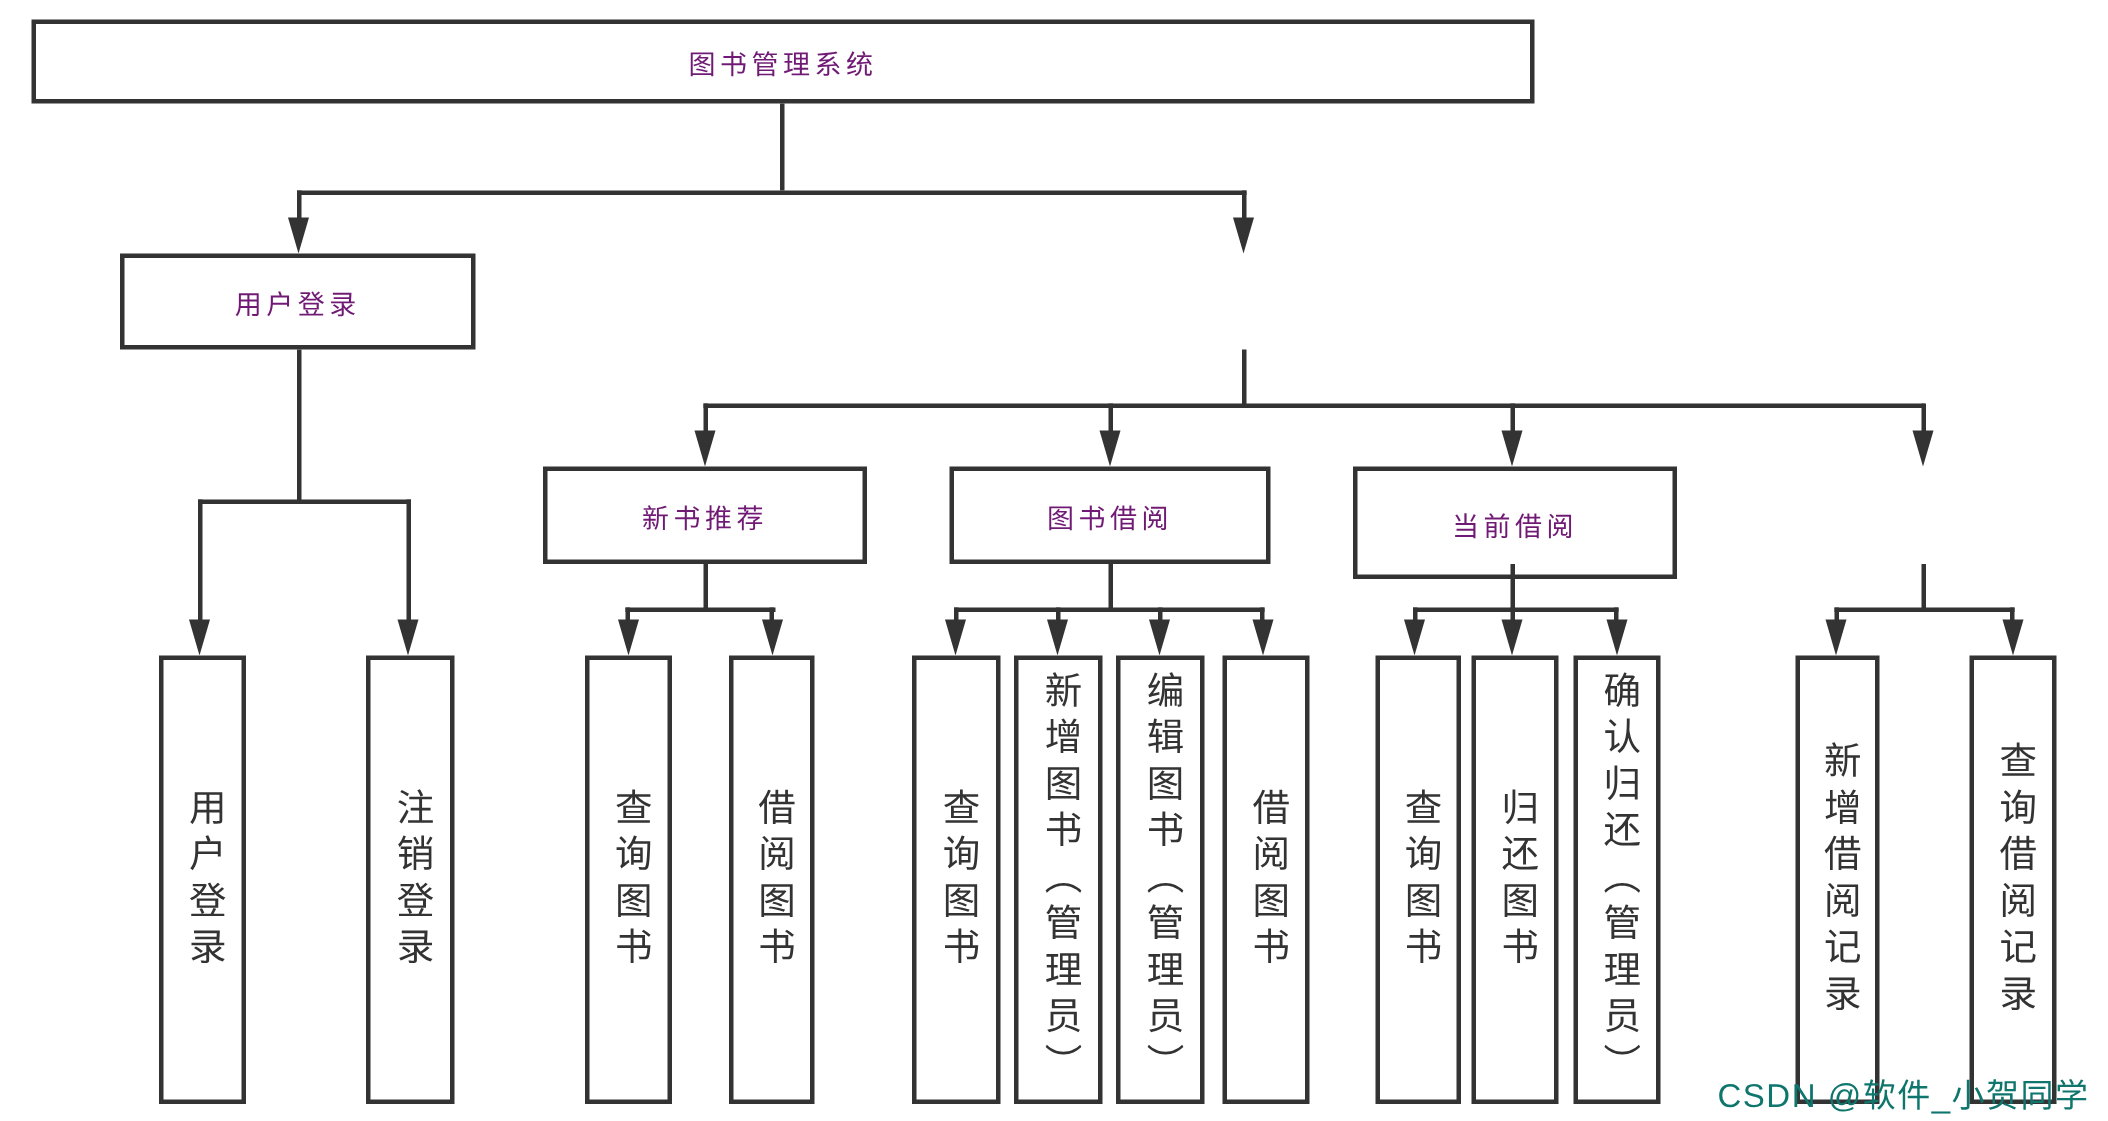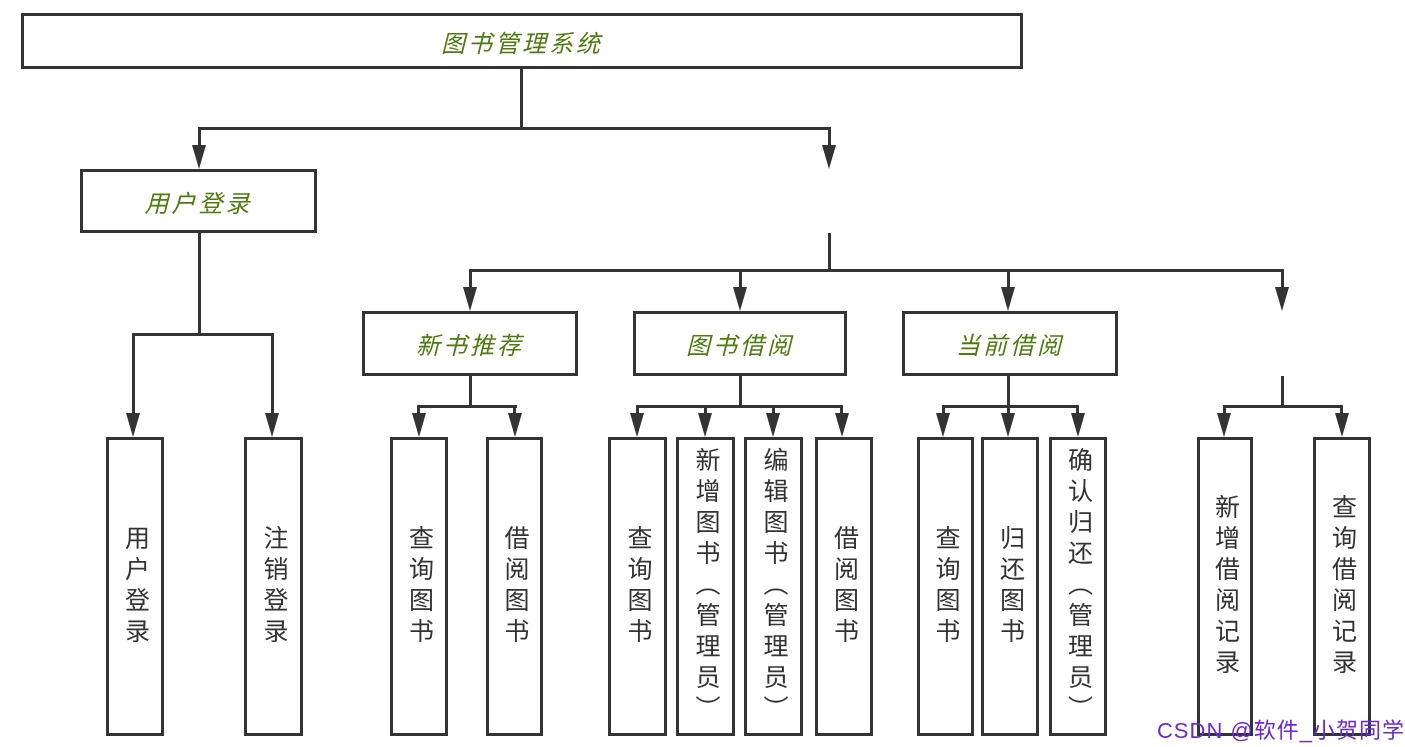--- a/index.html
+++ b/index.html
@@ -8,36 +8,36 @@
     font-family:"Liberation Sans","DejaVu Sans",sans-serif;
     color:#333333;
   }
   .stage{position:absolute;left:0;top:0;width:1405px;height:747px;}
   .box{
     position:absolute;box-sizing:border-box;
     border:3px solid #333333;background:#ffffff;
     display:flex;align-items:center;justify-content:center;
   }
   .hbox span{
-    font-size:24px;letter-spacing:3px;white-space:nowrap;color:#4d7c0f;font-style:italic;
+    font-size:18px;letter-spacing:3px;white-space:nowrap;color:#701a75;
   }
   .vbox span{
     writing-mode:vertical-rl;text-orientation:mixed;
     font-size:25px;letter-spacing:6px;line-height:1;color:#333333;
   }
   .line{position:absolute;background:#333333;}
   .arrow{
     position:absolute;width:0;height:0;
     border-left:7px solid transparent;
     border-right:7px solid transparent;
     border-top:24px solid #333333;
   }
   .watermark{
-    position:absolute;right:0;bottom:3px;
-    font-size:22px;letter-spacing:1px;color:#6d28d9;white-space:nowrap;
+    position:absolute;right:12px;bottom:3px;
+    font-size:22px;letter-spacing:1px;color:#0f766e;white-space:nowrap;
   }
 </style>
 </head>
 <body>
 
 <div class="stage">
 
   <div class="box hbox" style="left:21px;top:13px;width:1002px;height:56px;">
     <span>图书管理系统</span>
   </div>
@@ -76,21 +76,21 @@
     <div class="line" style="left:1281px;top:269px;width:3px;height:21px;"></div>
     <div class="arrow" style="left:1275px;top:287px;"></div>
   </div>
 
   <div class="box hbox" style="left:633px;top:311px;width:214px;height:65px;">
     <span>图书借阅</span>
   </div>
   <div class="box hbox" style="left:362px;top:311px;width:216px;height:65px;">
     <span>新书推荐</span>
   </div>
-  <div class="box hbox" style="left:902px;top:311px;width:216px;height:65px;">
+  <div class="box hbox" style="left:902px;top:311px;width:216px;height:75px;">
     <span>当前借阅</span>
   </div>
 
   <div>
     <div class="line" style="left:469px;top:376px;width:3px;height:32px;"></div>
     <div class="line" style="left:417px;top:405px;width:100px;height:3px;"></div>
     <div class="line" style="left:417px;top:405px;width:3px;height:11px;"></div>
     <div class="arrow" style="left:412px;top:413px;"></div>
     <div class="line" style="left:513px;top:405px;width:3px;height:11px;"></div>
     <div class="arrow" style="left:508px;top:413px;"></div>

